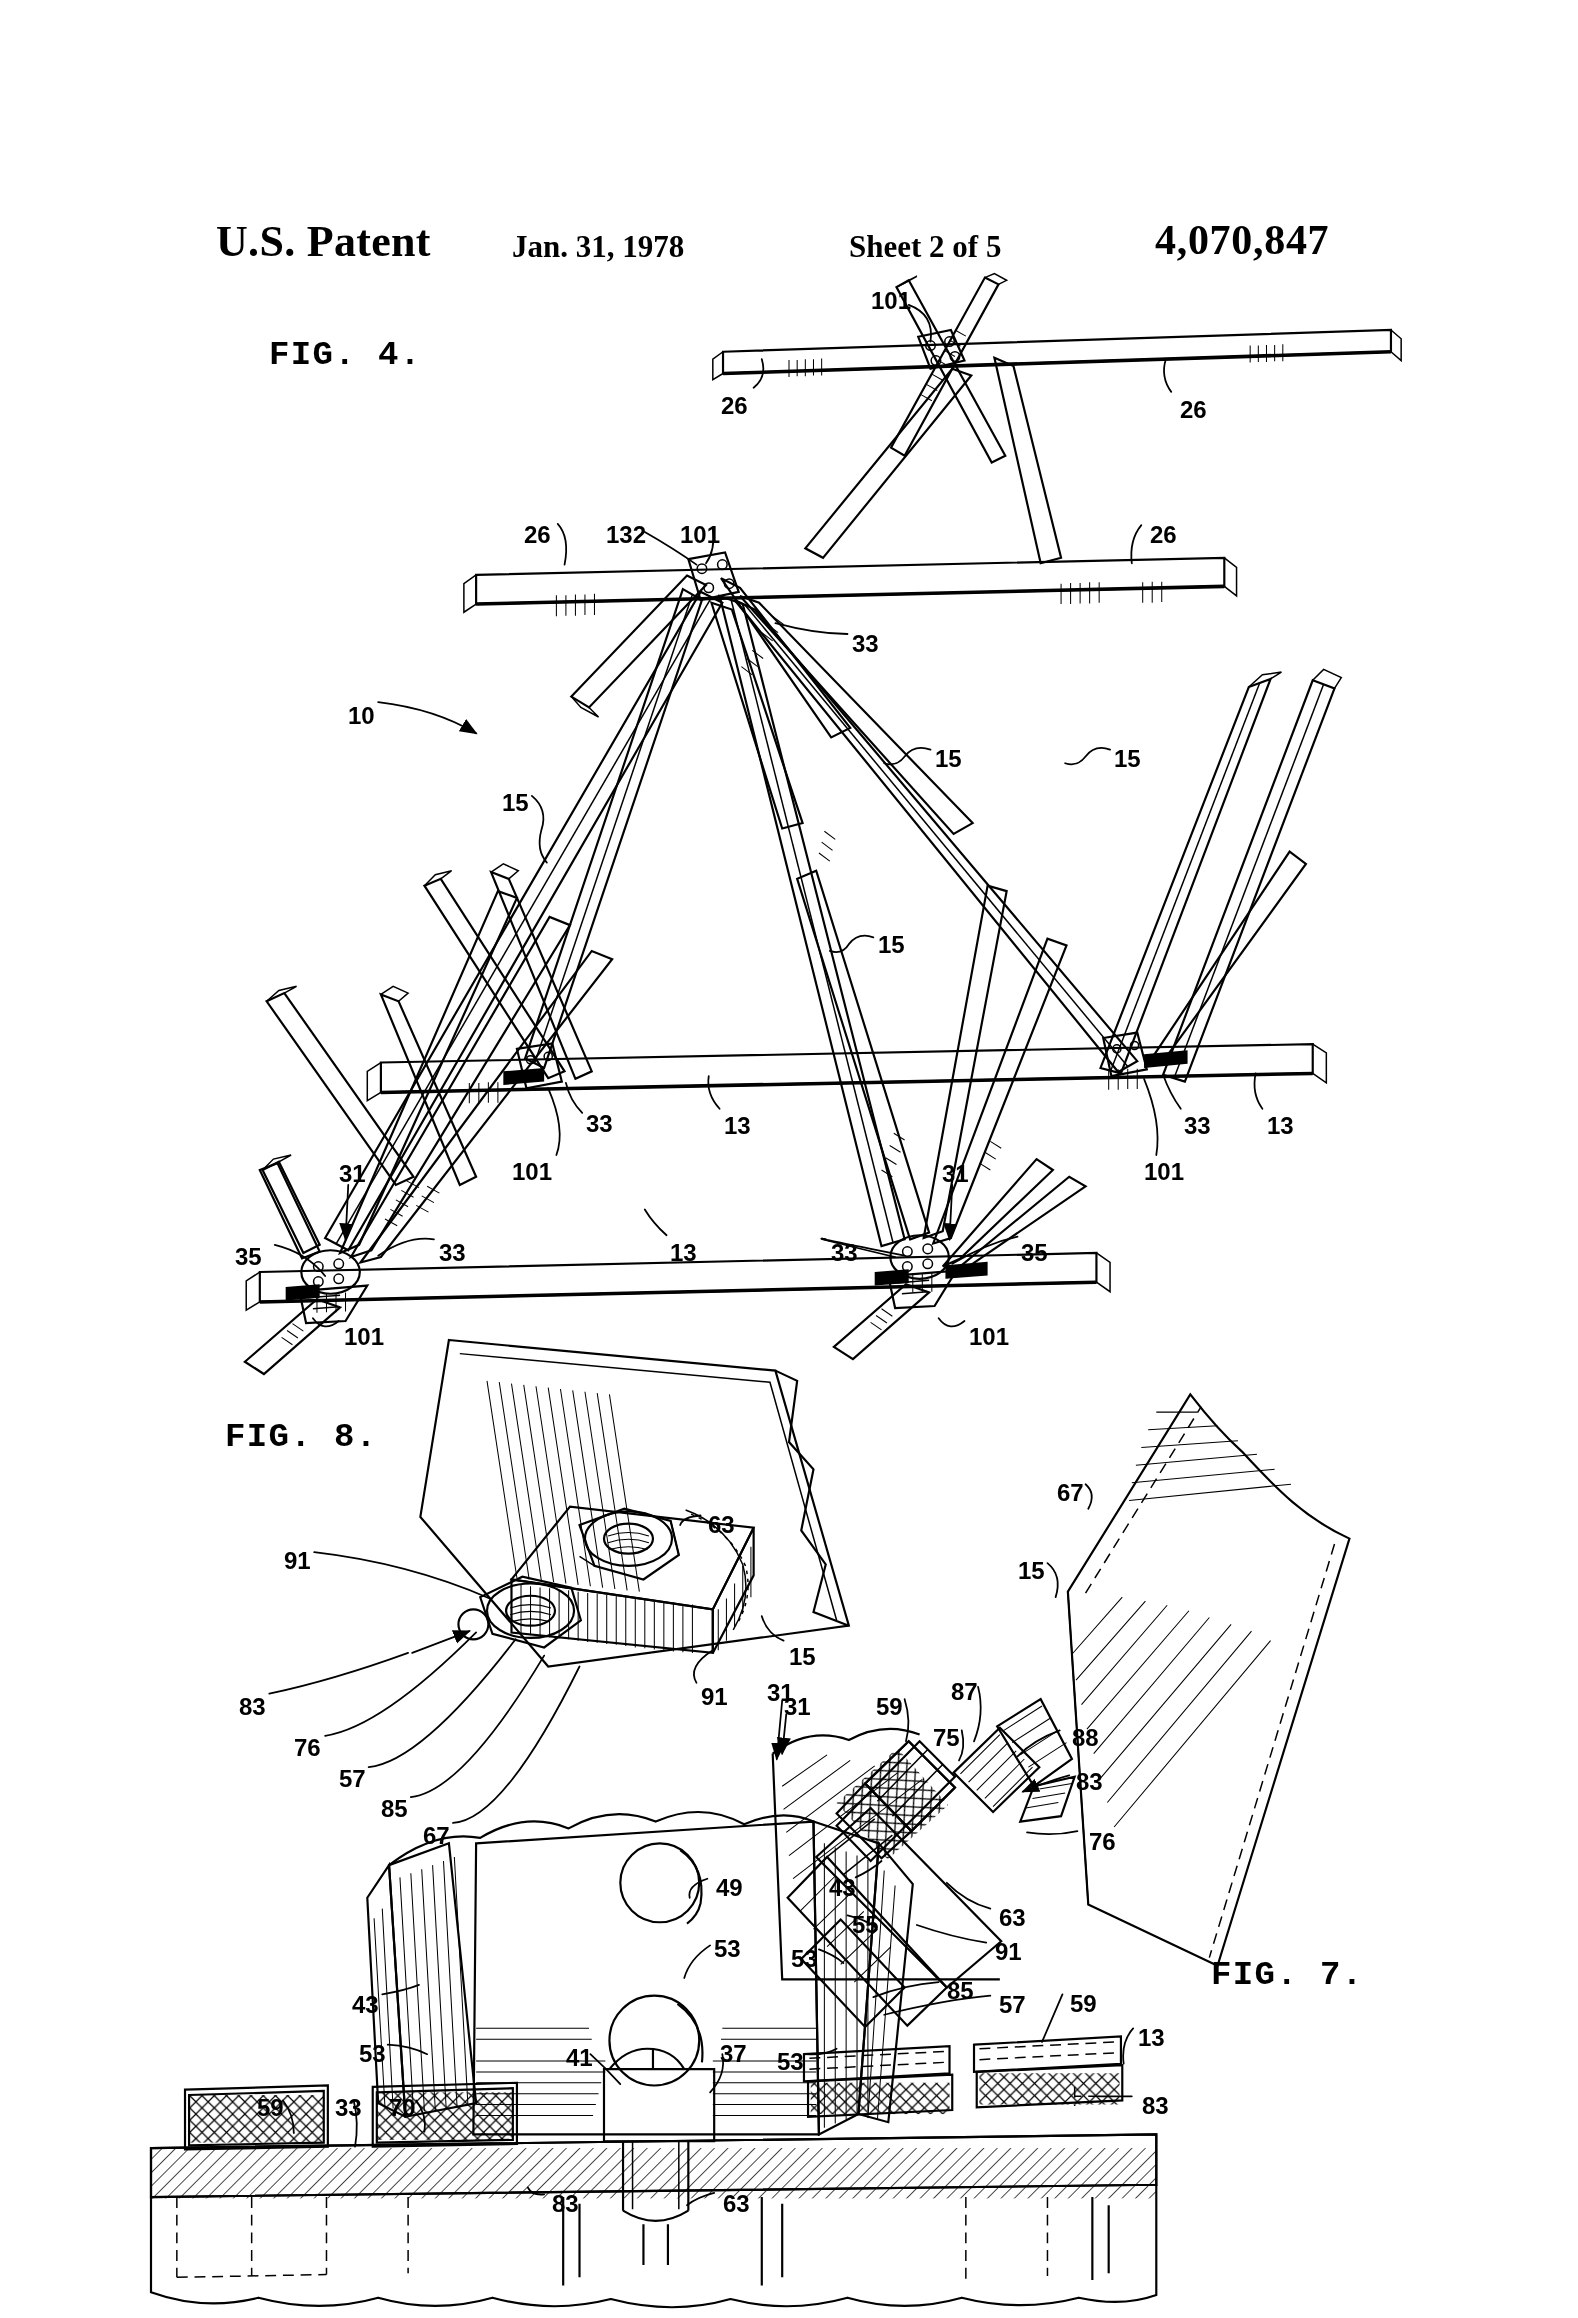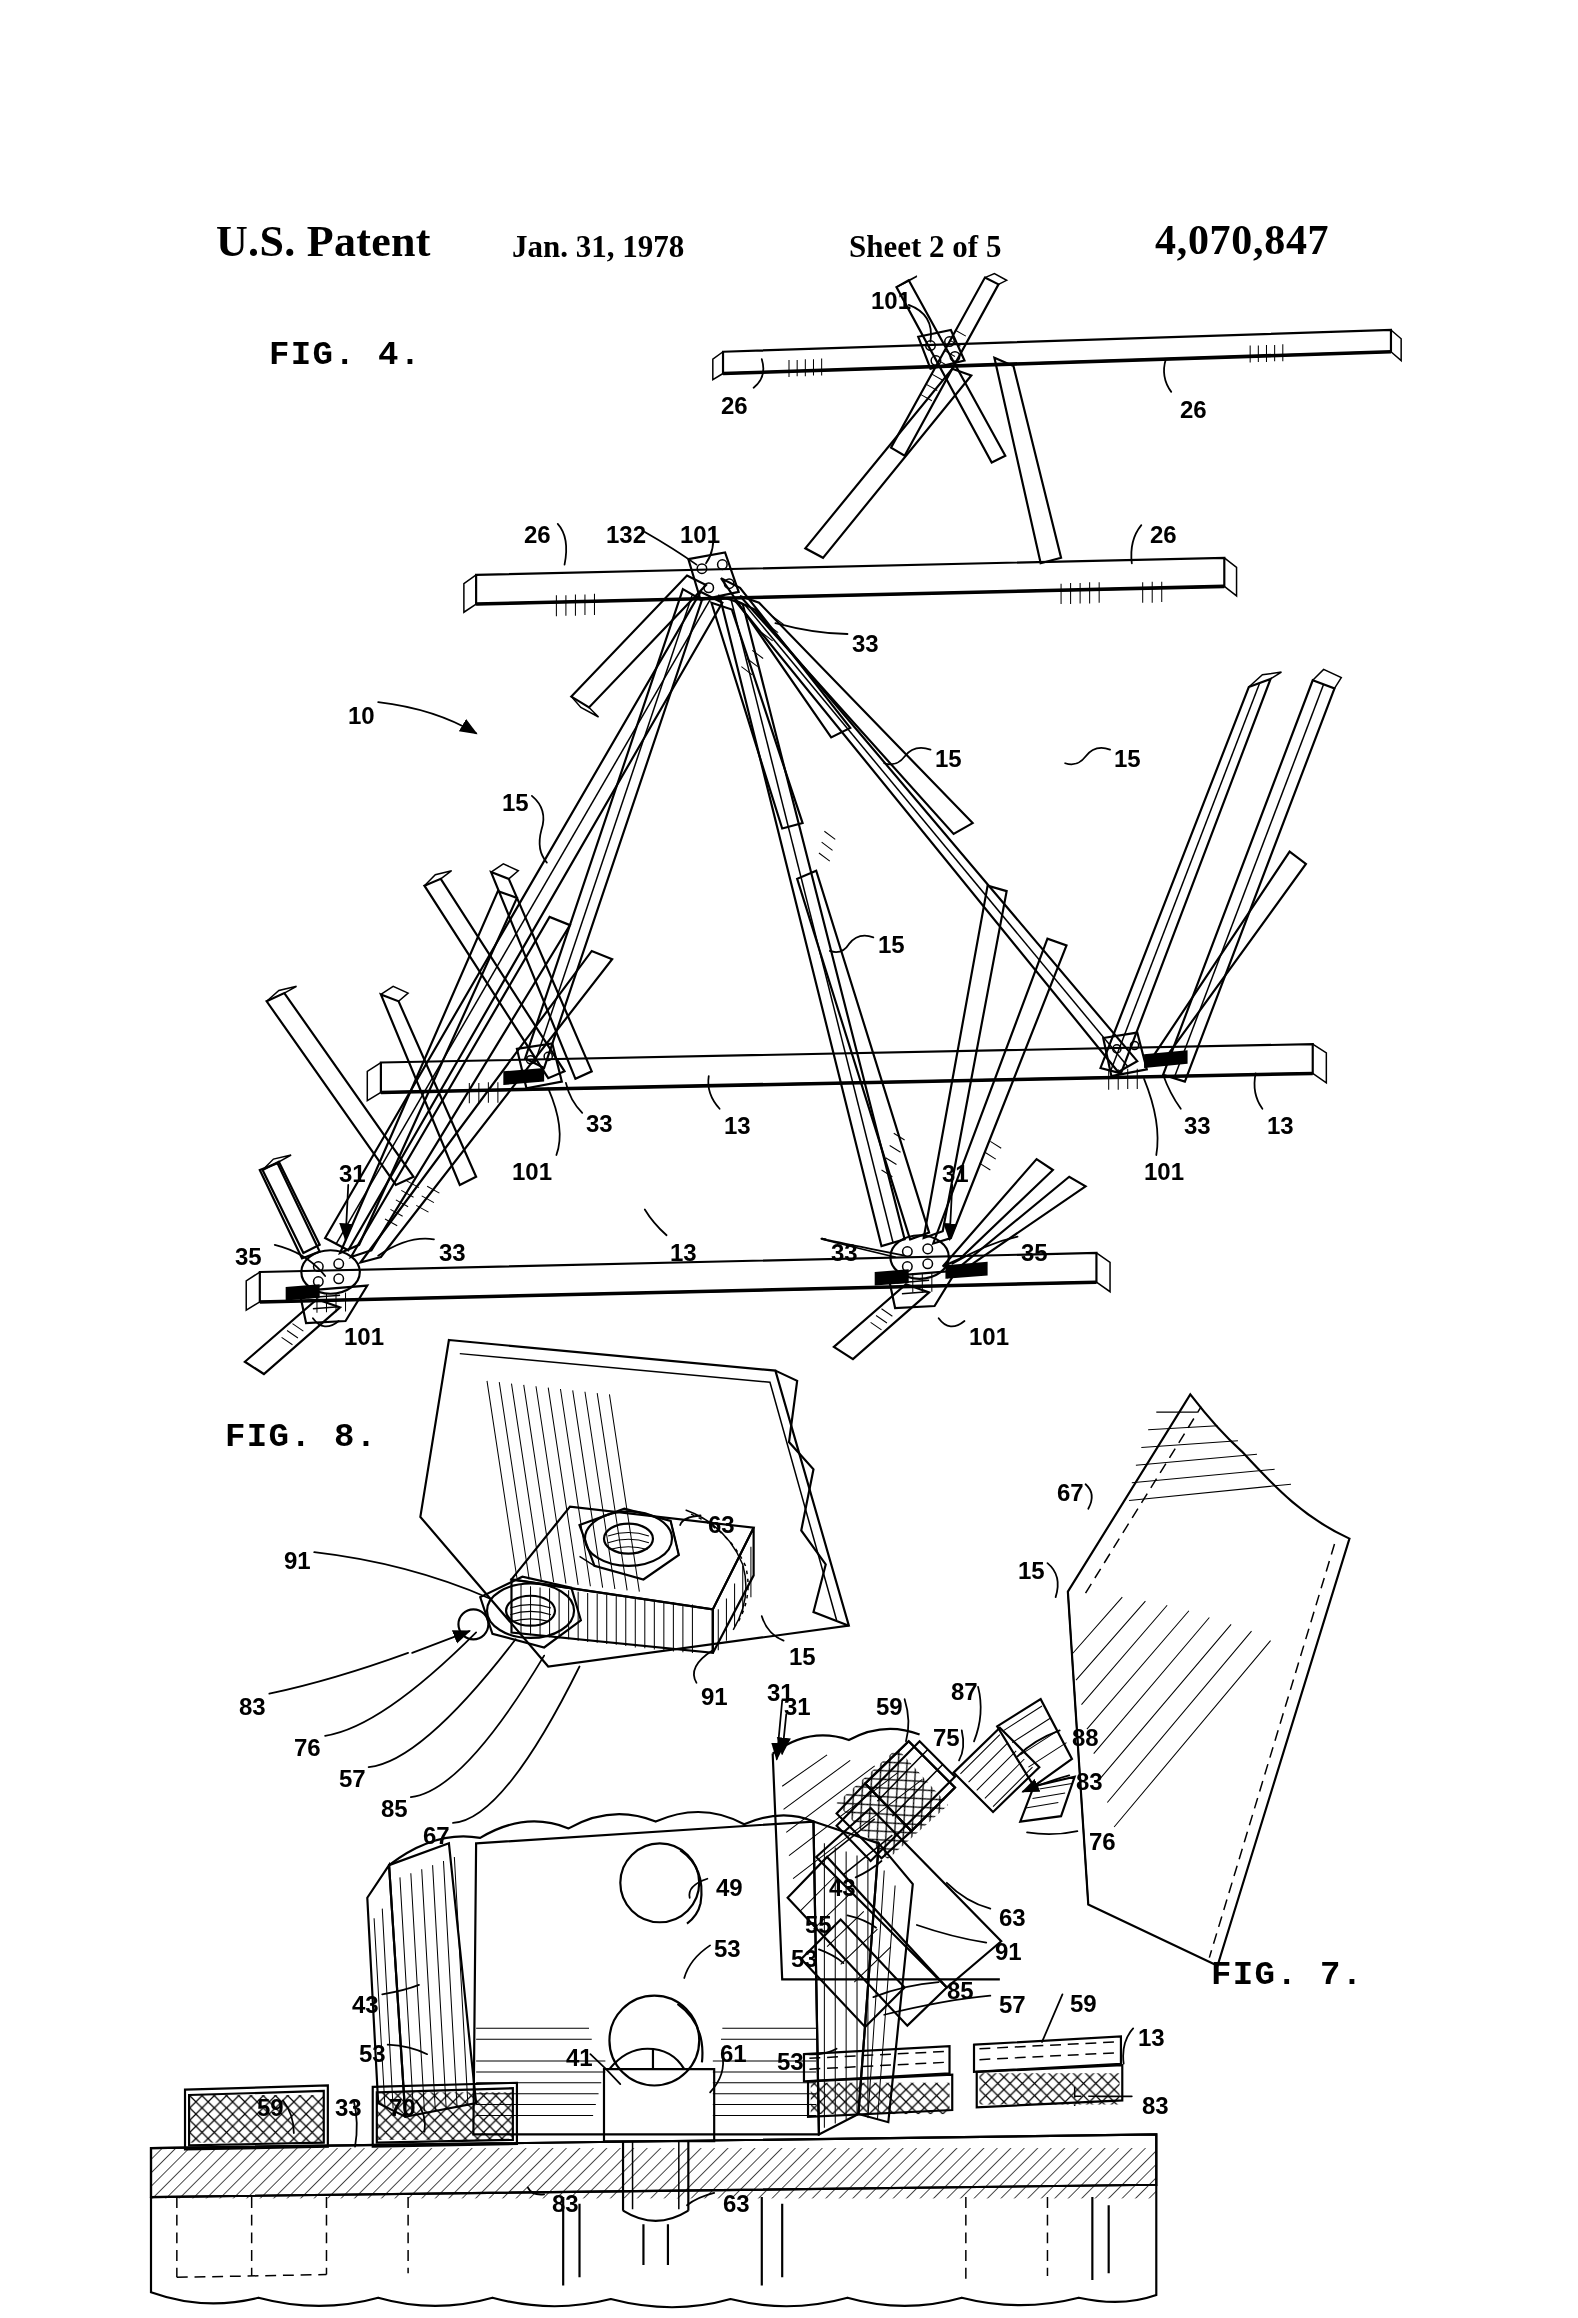--- a/index.html
+++ b/index.html
@@ -658,41 +658,41 @@
       <div class="ref" style="left: 339px; top: 1747px;">57</div>
       <div class="ref" style="left: 381px; top: 1777px;">85</div>
       <div class="ref" style="left: 423px; top: 1804px;">67</div>
     </div>
   <div id="fig8l-ref-layer">
       <div class="ref" style="left: 767px; top: 1661px;">31</div>
       <div class="ref" style="left: 716px; top: 1856px;">49</div>
       <div class="ref" style="left: 714px; top: 1917px;">53</div>
       <div class="ref" style="left: 352px; top: 1973px;">43</div>
       <div class="ref" style="left: 566px; top: 2026px;">41</div>
-      <div class="ref" style="left: 720px; top: 2022px;">61</div>
+      <div class="ref" style="left: 720px; top: 2022px;">37</div>
       <div class="ref" style="left: 359px; top: 2022px;">53</div>
       <div class="ref" style="left: 777px; top: 2030px;">53</div>
       <div class="ref" style="left: 257px; top: 2076px;">59</div>
       <div class="ref" style="left: 335px; top: 2076px;">33</div>
       <div class="ref" style="left: 389px; top: 2076px;">70</div>
       <div class="ref" style="left: 552px; top: 2172px;">83</div>
       <div class="ref" style="left: 723px; top: 2172px;">63</div>
     </div>
   <div id="fig7-ref-layer">
       <div class="ref" style="left: 1057px; top: 1461px;">67</div>
       <div class="ref" style="left: 1018px; top: 1539px;">15</div>
       <div class="ref" style="left: 784px; top: 1675px;">31</div>
       <div class="ref" style="left: 876px; top: 1675px;">59</div>
       <div class="ref" style="left: 951px; top: 1660px;">87</div>
       <div class="ref" style="left: 933px; top: 1706px;">75</div>
       <div class="ref" style="left: 1072px; top: 1706px;">88</div>
       <div class="ref" style="left: 1076px; top: 1750px;">83</div>
       <div class="ref" style="left: 1089px; top: 1810px;">76</div>
       <div class="ref" style="left: 829px; top: 1856px;">43</div>
-      <div class="ref" style="left: 805px; top: 1893px;">55</div>
+      <div class="ref" style="left: 852px; top: 1893px;">55</div>
       <div class="ref" style="left: 791px; top: 1927px;">53</div>
       <div class="ref" style="left: 999px; top: 1886px;">63</div>
       <div class="ref" style="left: 995px; top: 1920px;">91</div>
       <div class="ref" style="left: 947px; top: 1959px;">85</div>
       <div class="ref" style="left: 999px; top: 1973px;">57</div>
       <div class="ref" style="left: 1070px; top: 1972px;">59</div>
       <div class="ref" style="left: 1138px; top: 2006px;">13</div>
       <div class="ref" style="left: 1142px; top: 2074px;">83</div>
     </div>
 

